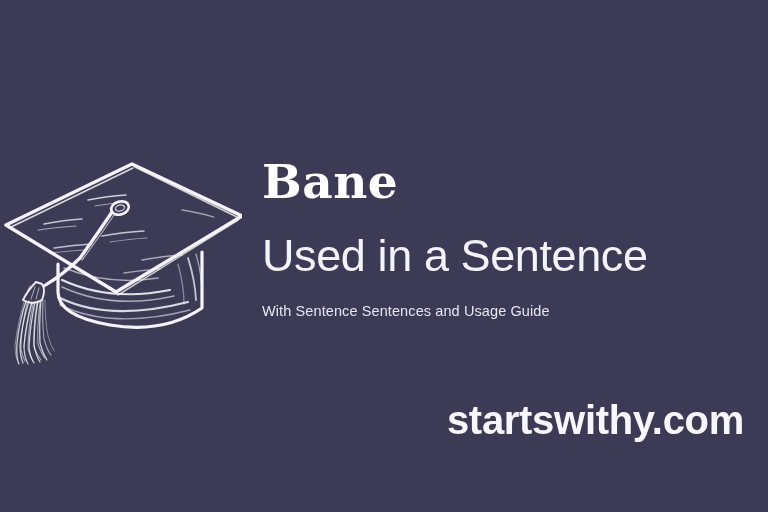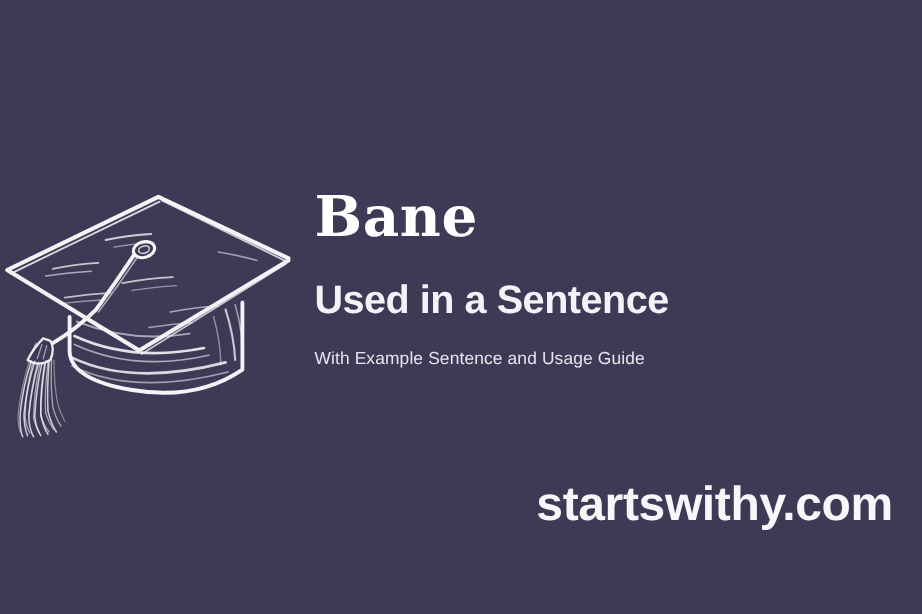--- a/index.html
+++ b/index.html
@@ -49,22 +49,22 @@
     font-size: 47px;
     line-height: 1.0;
     color: #ffffff;
     letter-spacing: 0.5px;
     white-space: nowrap;
   }
 
   #main-title {
     margin-top: 28px;
     font-family: "Liberation Sans", sans-serif;
-    font-weight: 700;
-    font-size: 33px;
+    font-weight: 400;
+    font-size: 45px;
     line-height: 1.02;
     color: #f2f2f7;
     letter-spacing: -0.4px;
     white-space: nowrap;
   }
 
   #subtitle {
     margin-top: 24px;
     font-family: "Liberation Sans", sans-serif;
     font-weight: 400;
@@ -160,18 +160,18 @@
           <path d="M53,160 Q53,180 56,196 Q59,206 62,211"></path>
         </g>
 
       </g>
     </svg>
   </div>
 
   <div id="headline-block">
     <div id="word-title" style="color: rgb(255, 255, 255);">Bane</div>
     <div id="main-title" style="color: rgb(242, 242, 247);">Used in a Sentence</div>
-    <div id="subtitle" style="color: rgb(230, 230, 239);">With Example Sentence and Usage Guide</div>
+    <div id="subtitle" style="color: rgb(230, 230, 239);">With Sentence Sentences and Usage Guide</div>
   </div>
 
   <div id="brand-footer" style="color: rgb(247, 247, 251);">startswithy.com</div>
 
 </div>
 
 </body></html>

